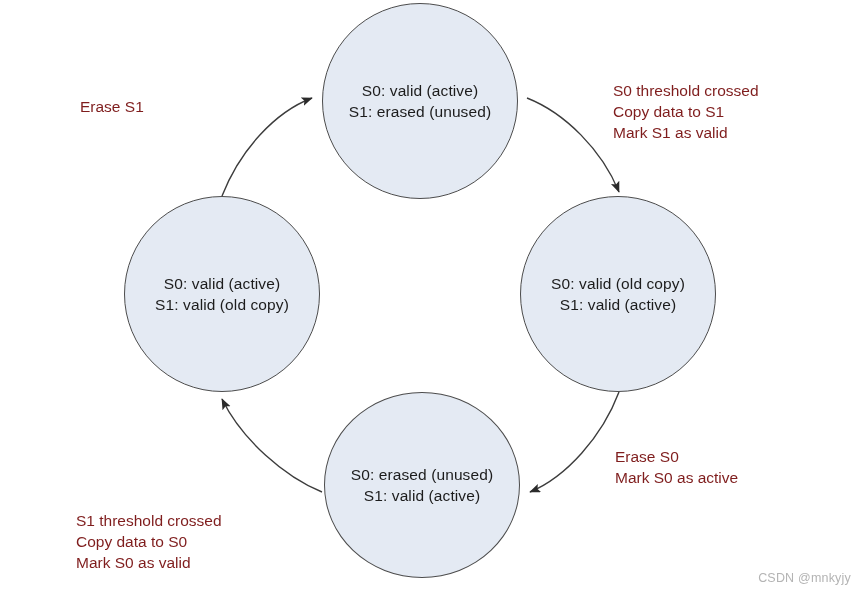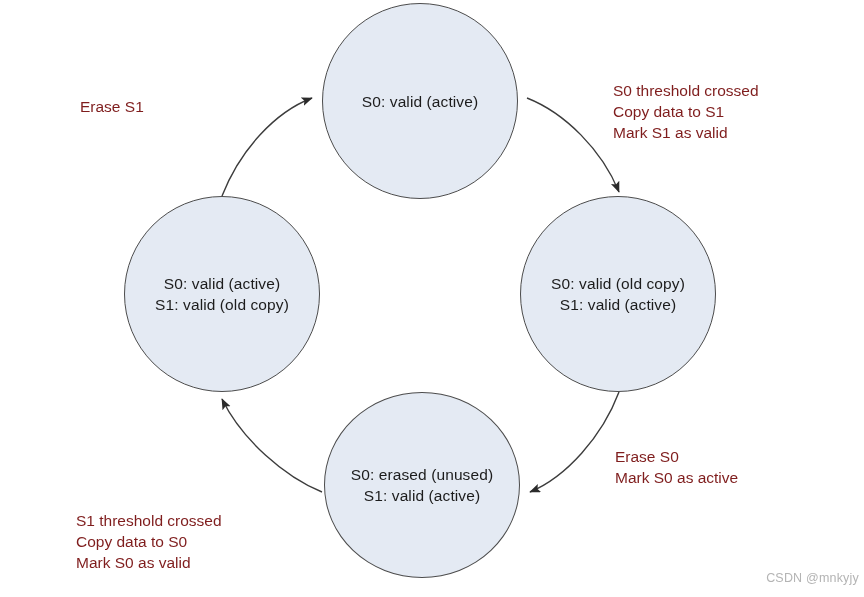--- a/index.html
+++ b/index.html
@@ -52,21 +52,21 @@
     white-space: nowrap;
     z-index: 3;
   }
   .edge-label div {
     white-space: nowrap;
   }
   .watermark {
     position: absolute;
     font-size: 12.5px;
     color: #b4b4b4;
-    right: 18px;
+    right: 26px;
     bottom: 12px;
     z-index: 3;
     letter-spacing: 0.2px;
   }
 </style>
 </head>
 <body>
 
 <div id="canvas">
 
@@ -81,20 +81,21 @@
 
     <path d="M 527,98 C 565,113 602,150 619,192" fill="none" stroke="#3c3c3c" stroke-width="1.4" marker-end="url(#arrowhead)"></path>
 
     <path d="M 619,392 C 602,437 566,477 530,492" fill="none" stroke="#3c3c3c" stroke-width="1.4" marker-end="url(#arrowhead)"></path>
 
     <path d="M 322,492 C 285,477 242,440 222,399" fill="none" stroke="#3c3c3c" stroke-width="1.4" marker-end="url(#arrowhead)"></path>
   </svg>
 
   <div class="state-node" style="left:322px; top:3px; width:196px; height:196px;">
     <div class="state-line">S0: valid (active)</div>
+    <div class="state-line">S1: erased (unused)</div>
   </div>
 
   <div class="state-node" style="left:520px; top:196px; width:196px; height:196px;">
     <div class="state-line">S0: valid (old copy)</div>
     <div class="state-line">S1: valid (active)</div>
   </div>
 
   <div class="state-node" style="left:324px; top:392px; width:196px; height:186px;">
     <div class="state-line">S0: erased (unused)</div>
     <div class="state-line">S1: valid (active)</div>

